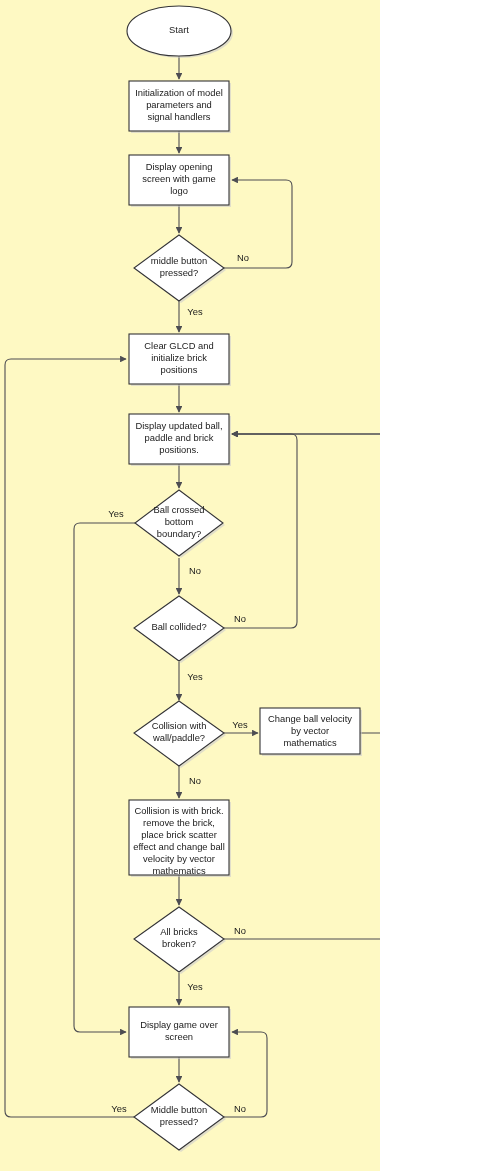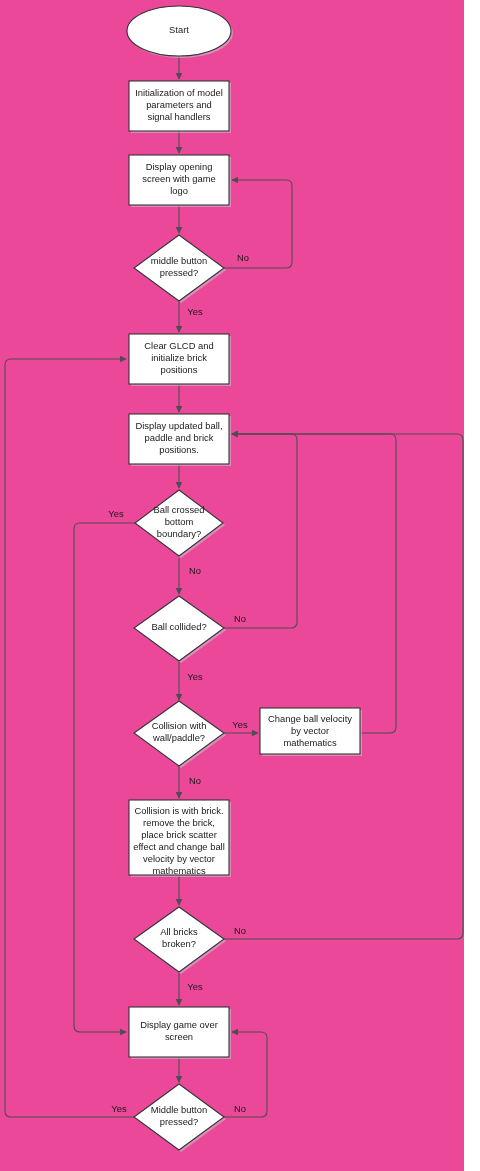--- a/index.html
+++ b/index.html
@@ -5,23 +5,23 @@
   html, body {
     margin: 0;
     padding: 0;
     background: #ffffff;
   }
   body {
     font-family: "Liberation Sans", sans-serif;
   }
   #canvas {
     position: relative;
-    width: 464px;
+    width: 380px;
     height: 1171px;
-    background: #ec4899;
+    background: #fef9c3;
     overflow: hidden;
   }
   #flow-svg {
     position: absolute;
     left: 0;
     top: 0;
     width: 480px;
     height: 1171px;
   }
   .node-shape {

